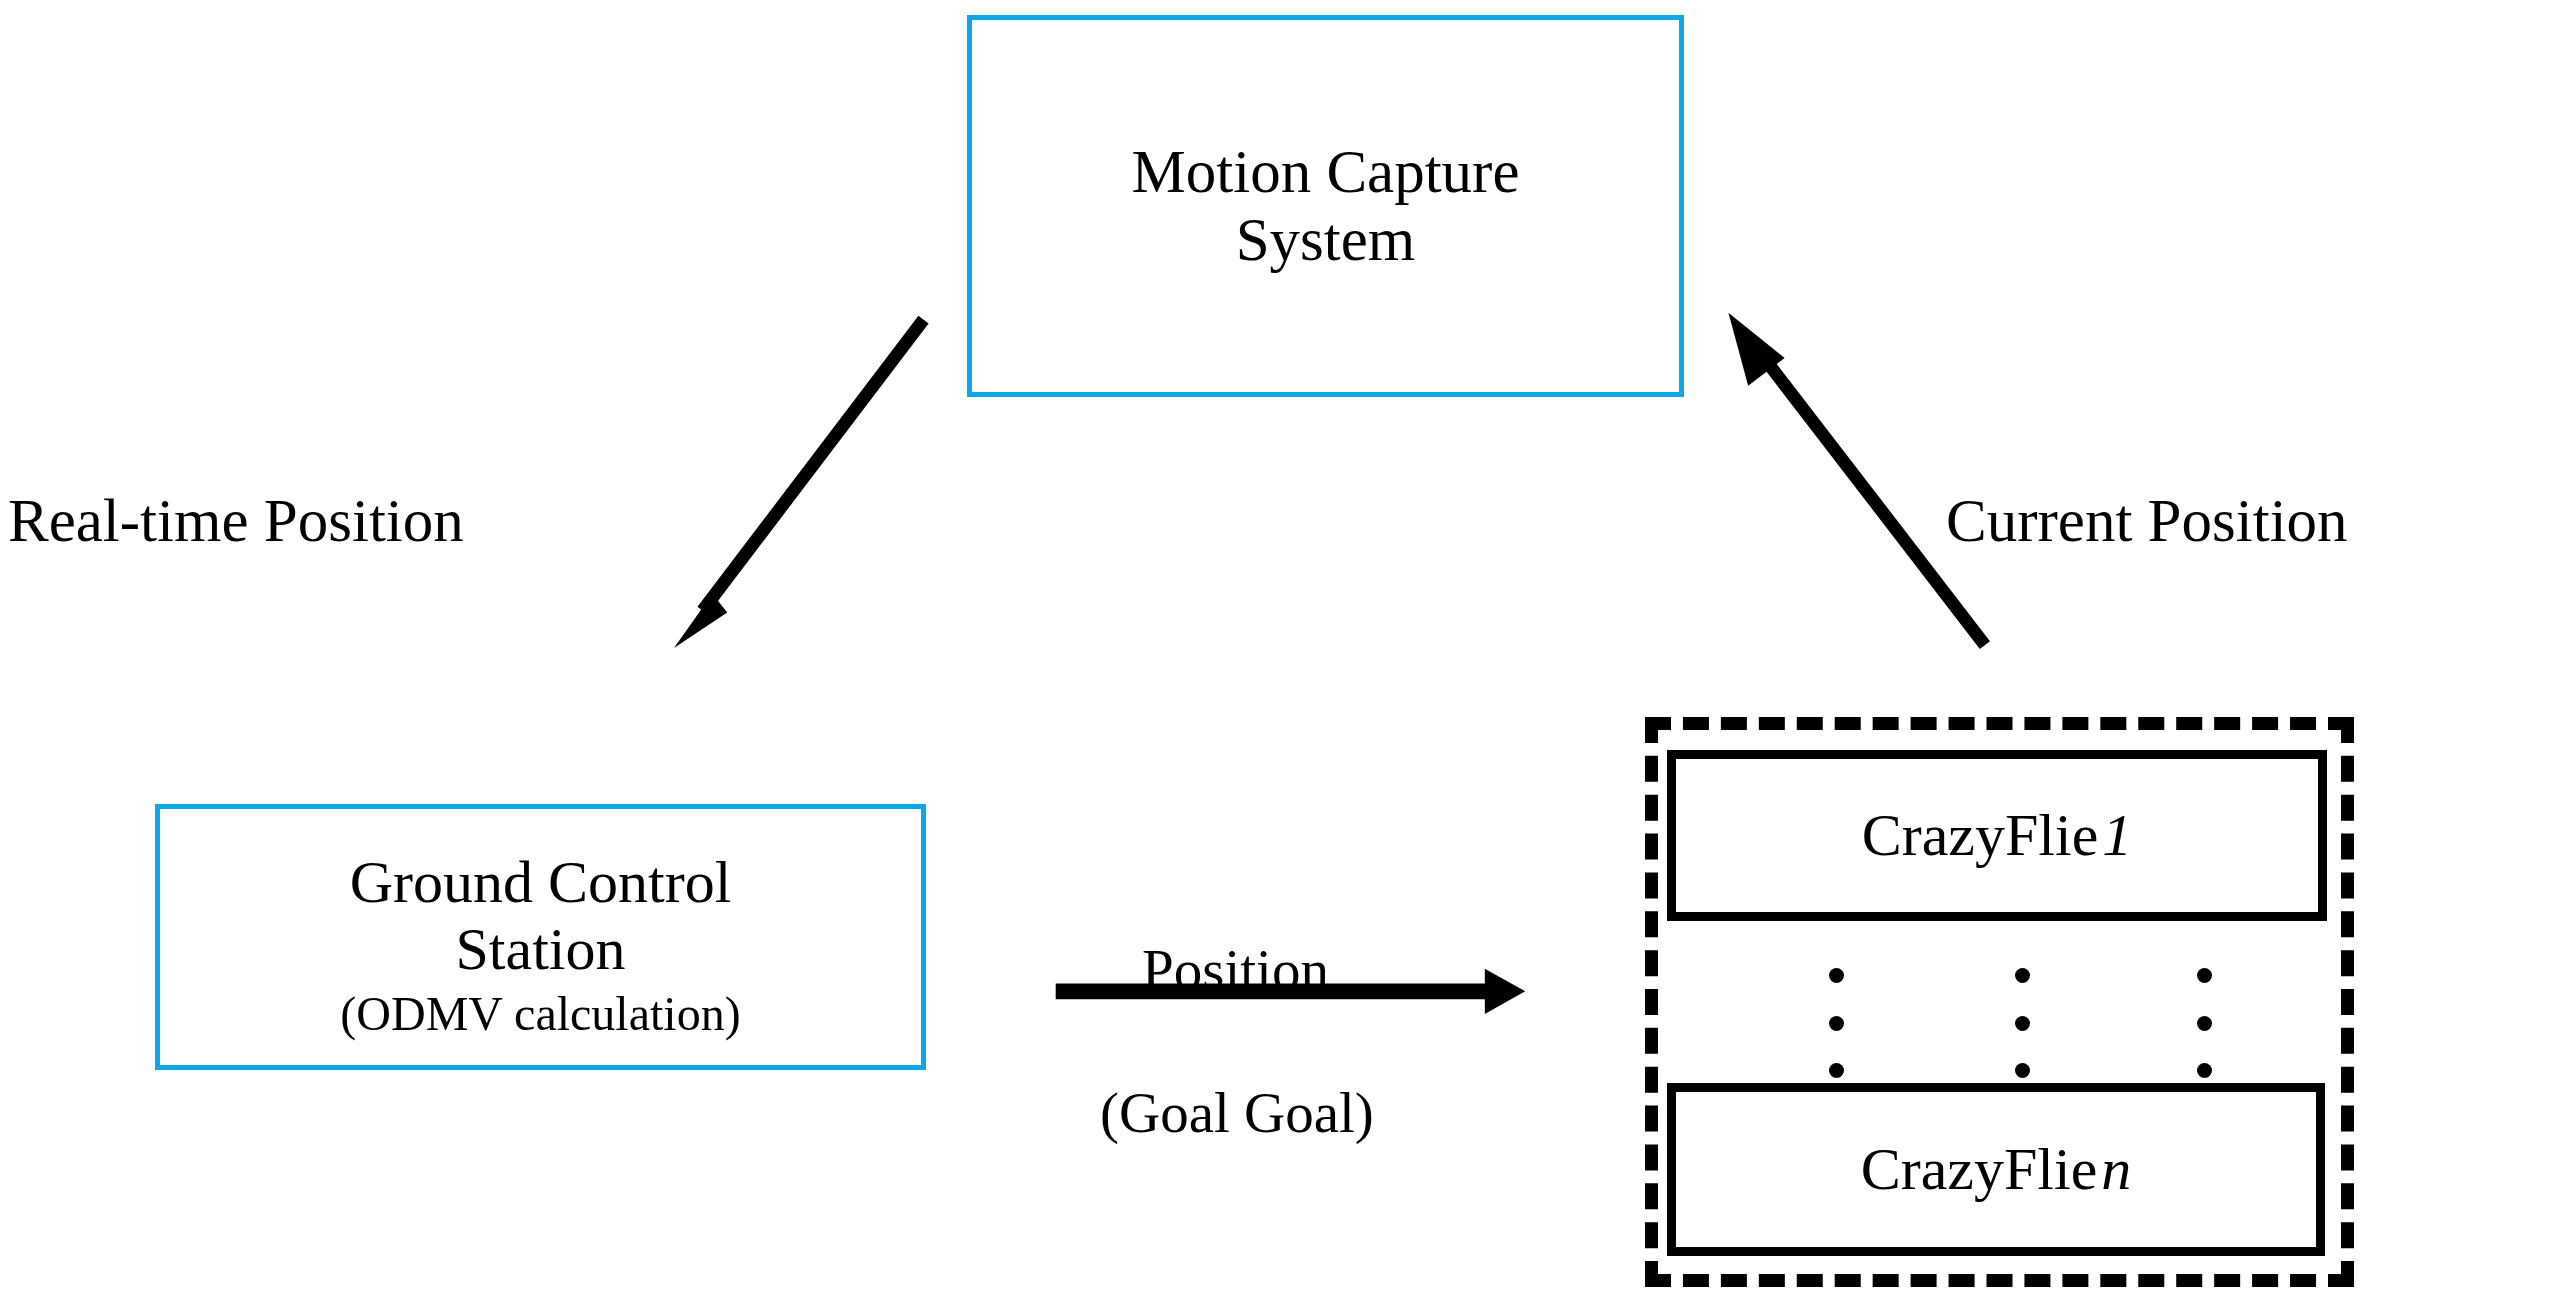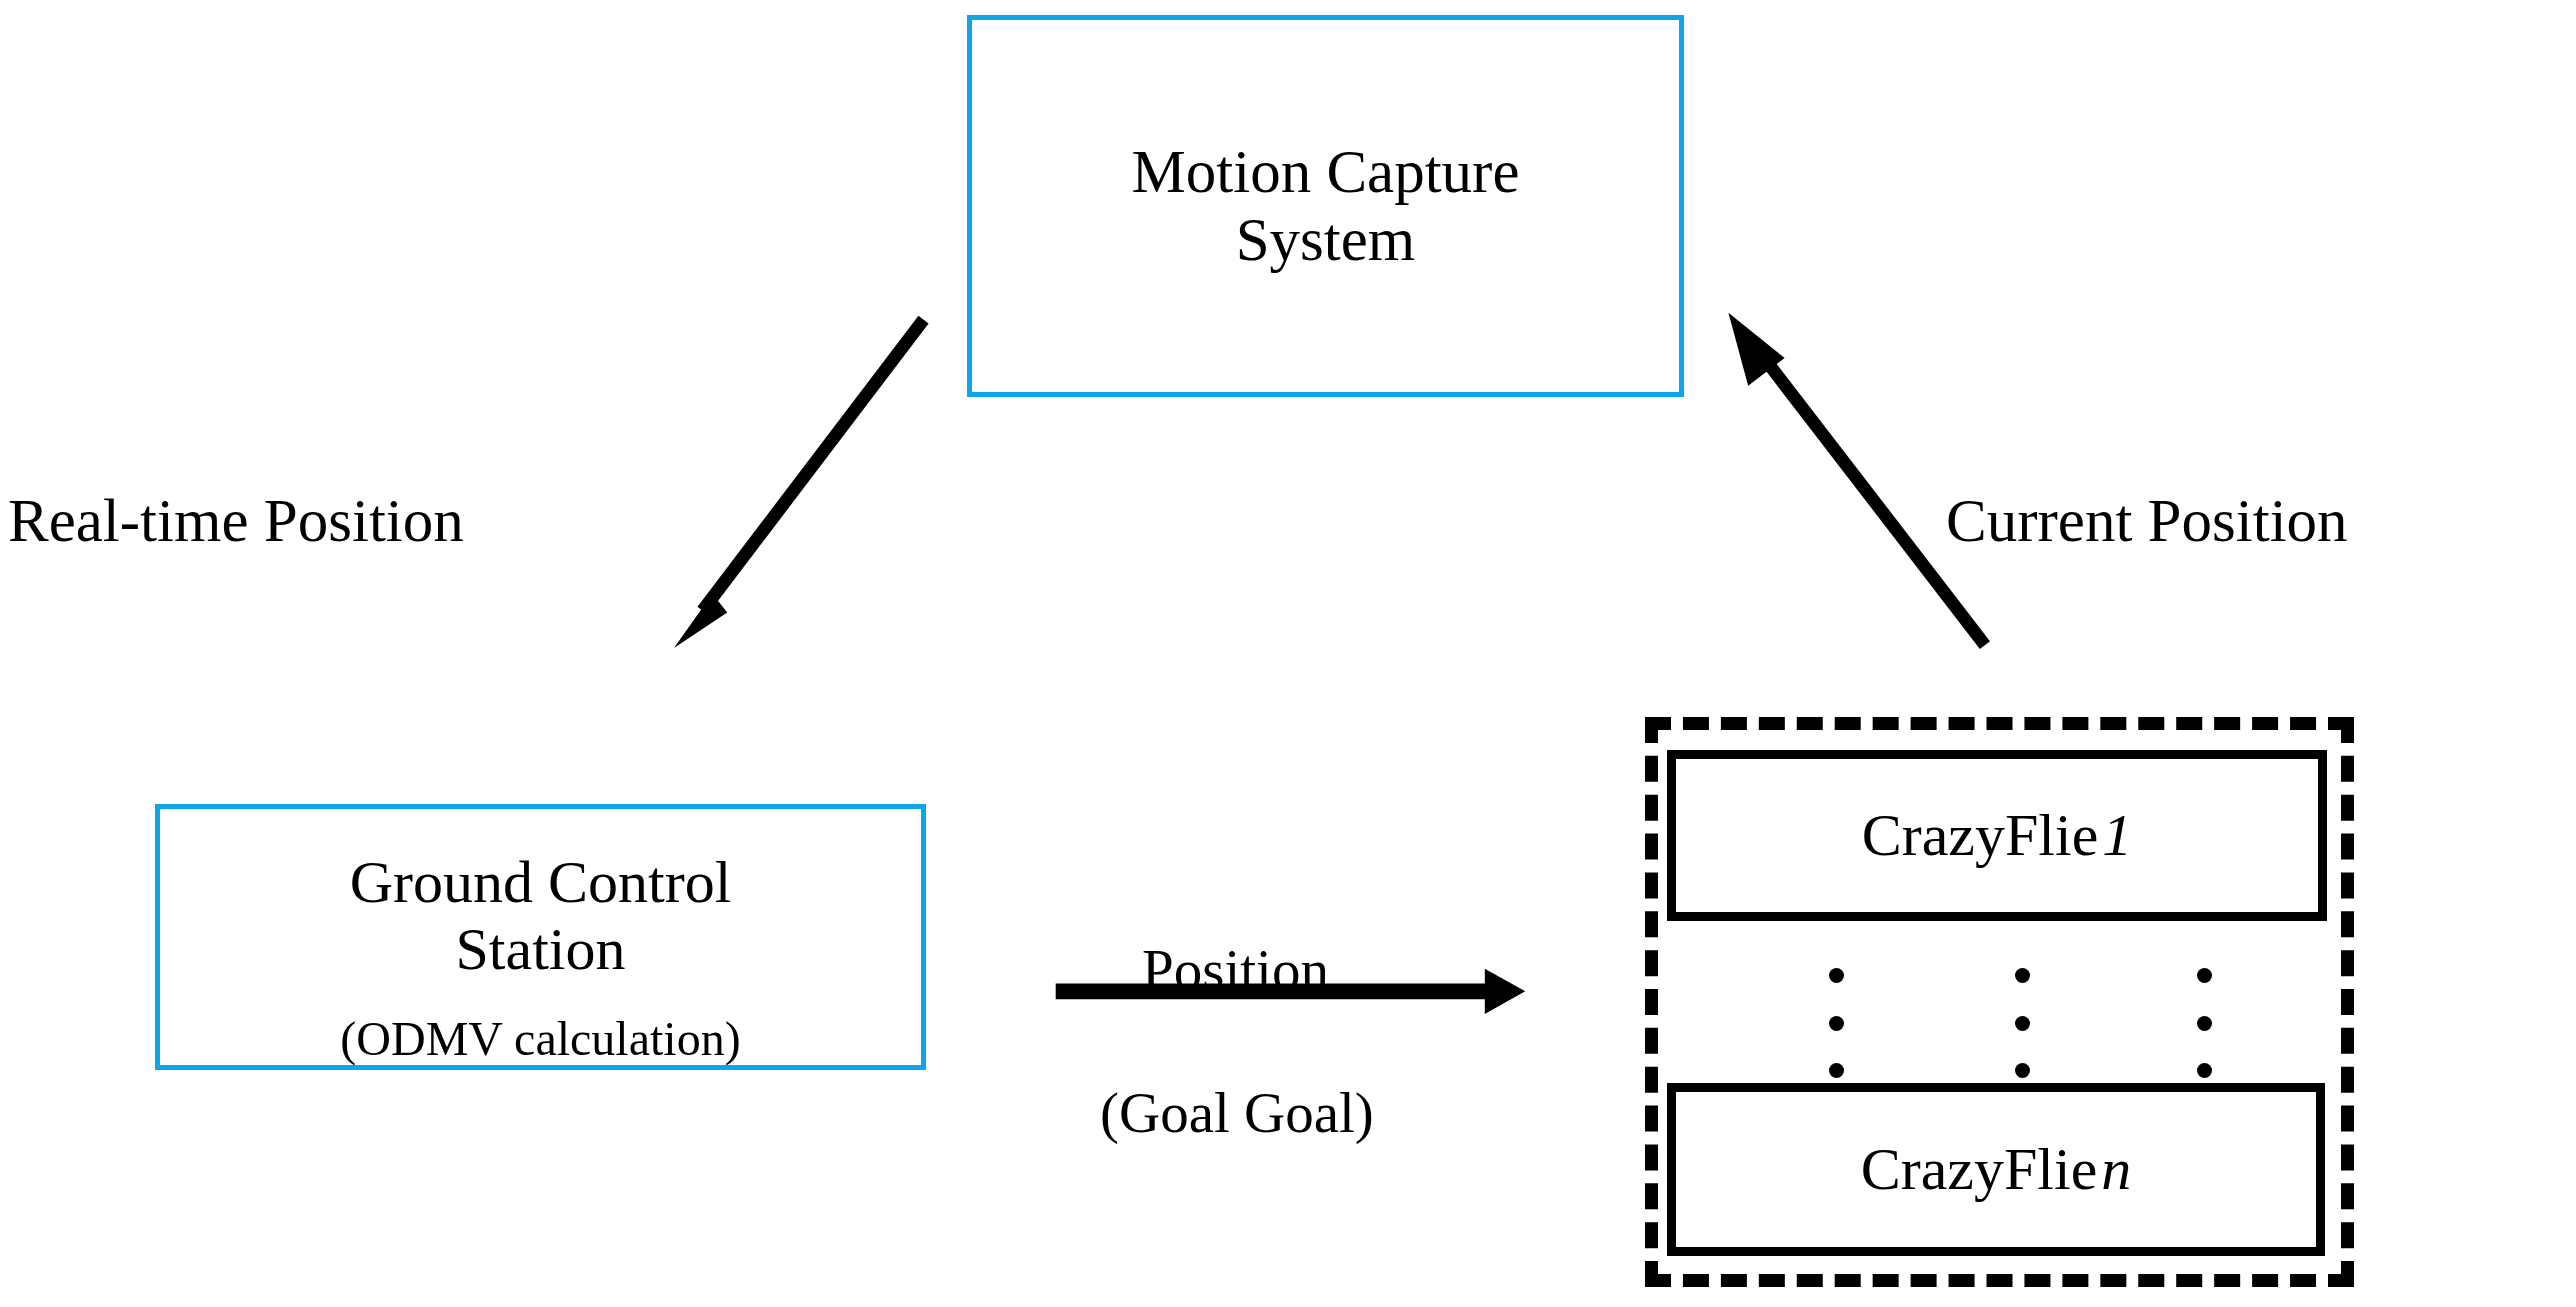--- a/index.html
+++ b/index.html
@@ -58,21 +58,21 @@
     width: 771px;
     height: 266px;
     justify-content: flex-start;
     padding-top: 40px;
   }
   #gcs-box .line {
     font-size: 60px;
   }
   #gcs-box .sub-line {
     font-size: 48px;
-    margin-top: 29px;
+    margin-top: 4px;
   }
 
   
   #crazyflie-group {
     left: 1645px;
     top: 717px;
     width: 709px;
     height: 570px;
   }
   .cf-box {

